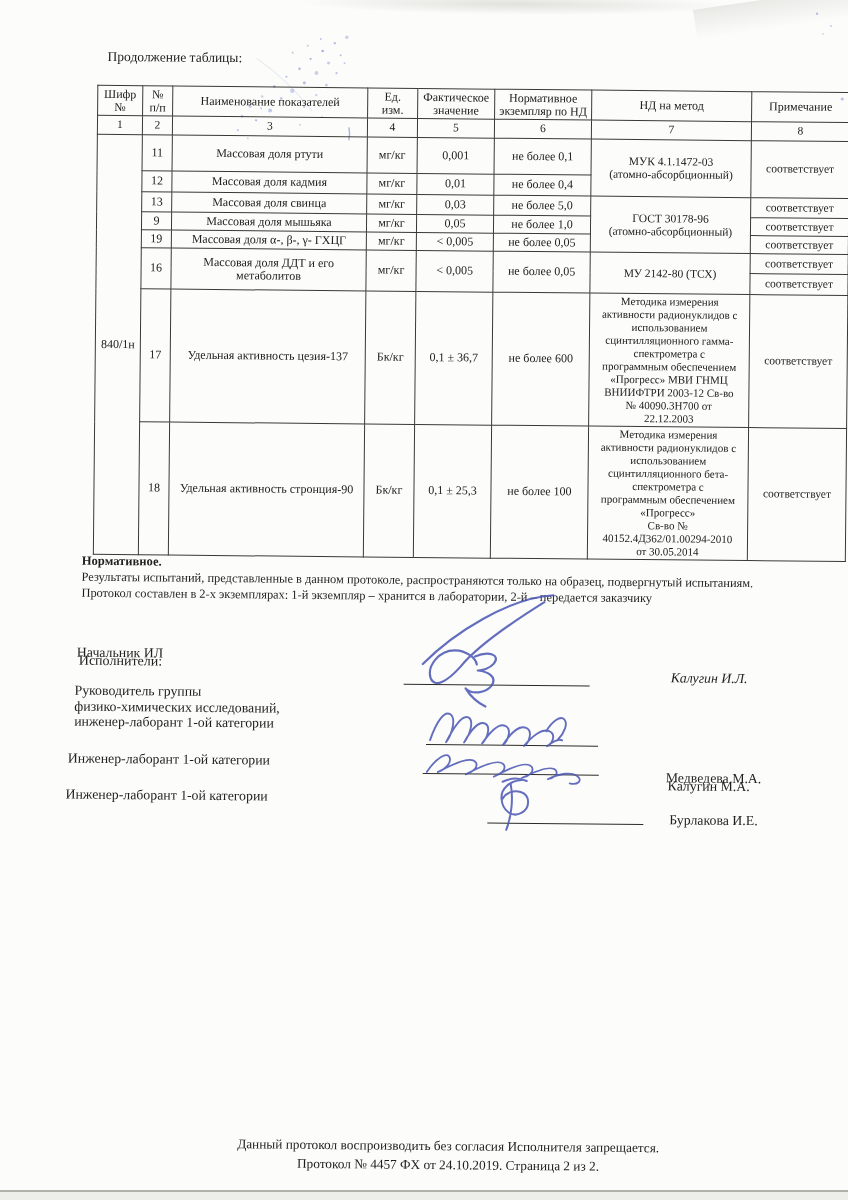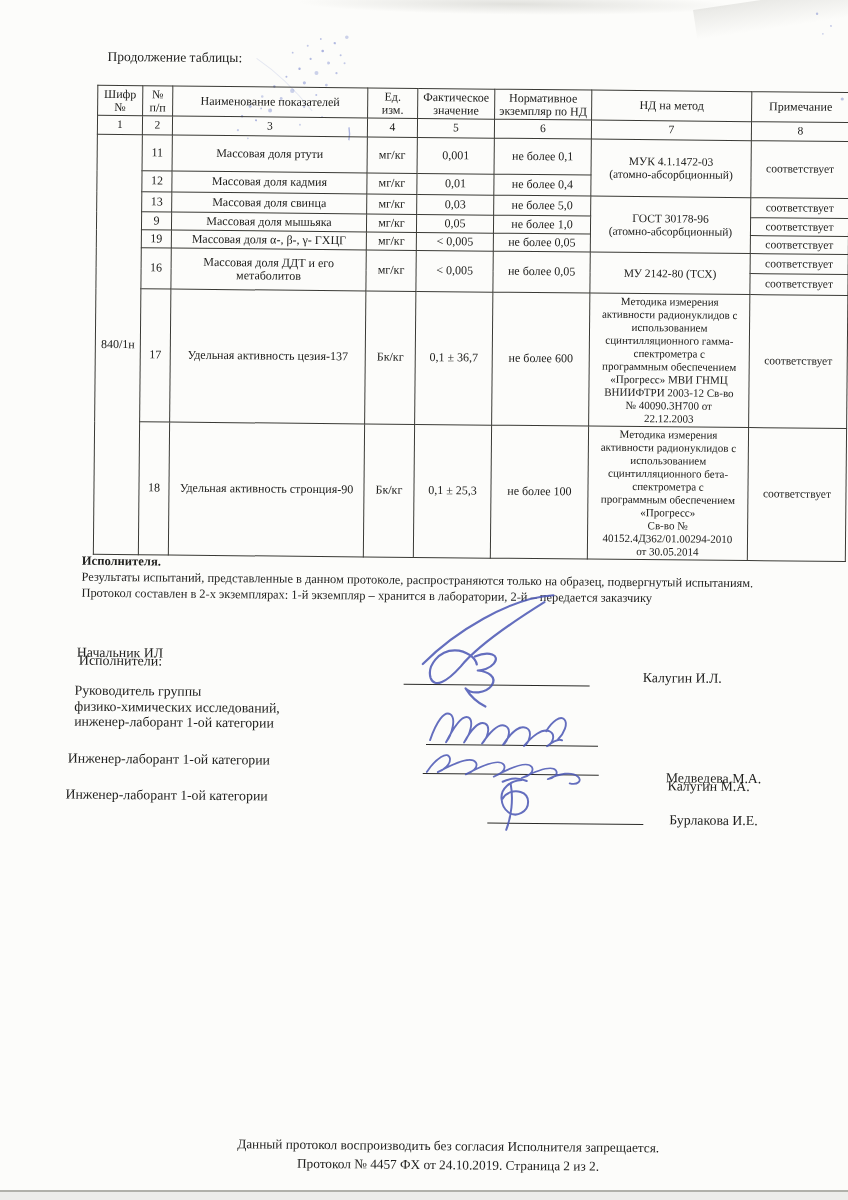--- a/index.html
+++ b/index.html
@@ -233,40 +233,40 @@
 «Прогресс»
 Св-во №
 40152.4Д362/01.00294-2010
 от 30.05.2014</td>
       <td class="cf">соответствует</td>
     </tr>
   </tbody>
     </table>
 
   <div class="abs note">
-    <b>Исполнителя.</b><br>
+    <b>Нормативное.</b><br>
     <span>Результаты испытаний, представленные в данном протоколе, распространяются только на образец, подвергнутый испытаниям.</span><br>
     <span>Протокол составлен в 2-х экземплярах: 1-й экземпляр – хранится в лаборатории, 2-й – передается заказчику</span>
   </div>
 
   <div class="abs execs-label">Исполнители:</div>
 
   <div class="abs role" style="left:78px;top:648px;">Начальник ИЛ</div>
   <div class="abs role pre" style="left:76px;top:686px;">Руководитель группы
 физико-химических исследований,
 инженер-лаборант 1-ой категории</div>
   <div class="abs role" style="left:70px;top:754px;">Инженер-лаборант 1-ой категории</div>
   <div class="abs role" style="left:68px;top:790px;">Инженер-лаборант 1-ой категории</div>
 
   <div class="sigline" style="left:405px;top:684px;width:186px;"></div>
   <div class="sigline" style="left:428px;top:744px;width:172px;"></div>
   <div class="sigline" style="left:425px;top:773px;width:176px;"></div>
   <div class="sigline" style="left:490px;top:822px;width:156px;"></div>
 
-  <div class="abs name" style="left:644px;top:668px;">Калугин И.Л.</div>
+  <div class="abs name" style="left:672px;top:668px;font-style:italic;">Калугин И.Л.</div>
   <div class="abs name" style="left:668px;top:737px;margin-top:31px;">Медведева М.А.</div>
   <div class="abs name" style="left:670px;top:776px;">Калугин М.А.</div>
   <div class="abs name" style="left:672px;top:810px;">Бурлакова И.Е.</div>
 
   <svg style="left:0;top:0;" width="848" height="900">
     <g stroke="#4a56b4" fill="none" stroke-linecap="round" stroke-linejoin="round" opacity=".85">
       <g stroke-width="2.2">
         <path d="M424 664 C 455 632, 510 597, 554 594"></path>
         <path d="M545 601 C 512 622, 478 646, 462 666 C 448 682, 436 688, 432 678 C 428 666, 440 650, 456 650 C 468 650, 477 658, 478 664"></path>
         <path d="M476 656 C 490 650, 502 654, 495 663 C 491 668, 483 670, 479 670 C 489 671, 499 676, 493 685 C 487 693, 473 694, 467 688 C 472 696, 479 702, 487 706"></path>

